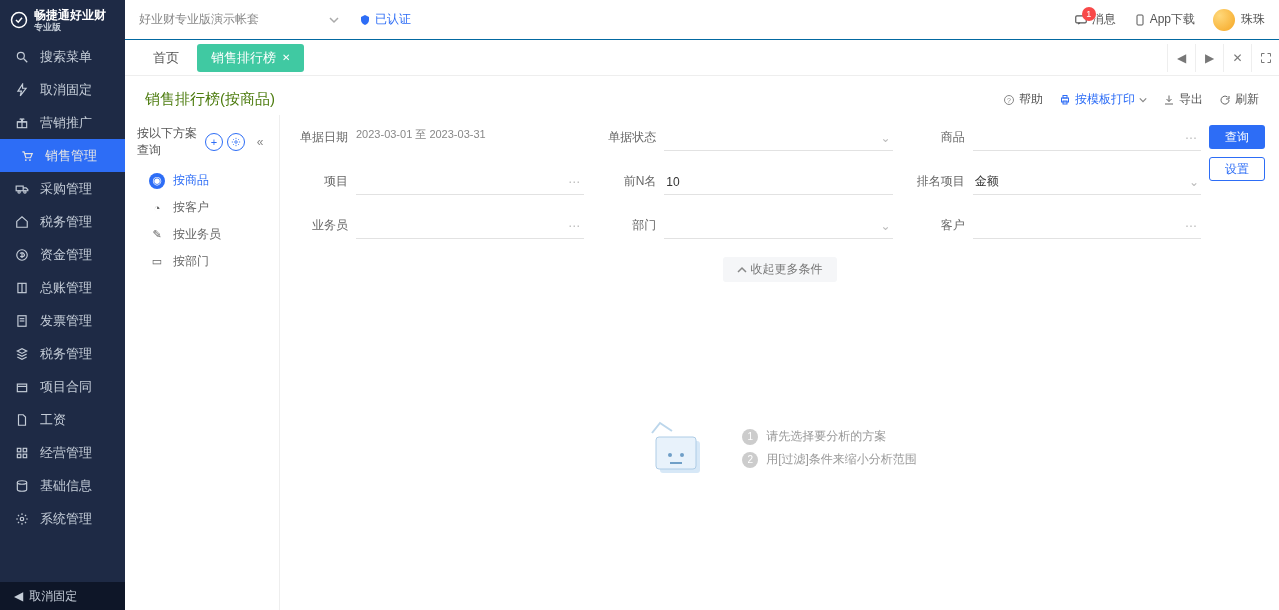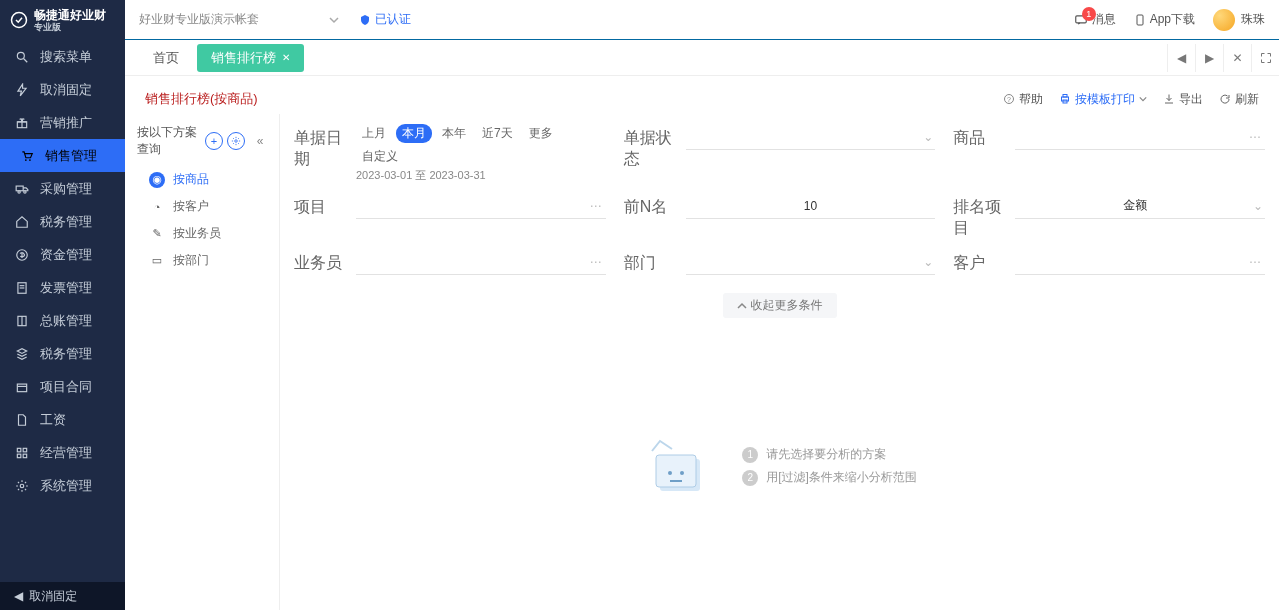--- a/index.html
+++ b/index.html
@@ -9,21 +9,21 @@
 
 
 .sidebar { width: 125px; background: #1e2a45; color: #c5cdd8; display: flex; flex-direction: column; }
 .sidebar-logo { height: 40px; display: flex; align-items: center; padding: 0 10px; font-size: 12px; font-weight: bold; }
 .sidebar-logo .logo-icon { width: 18px; height: 18px; margin-right: 6px; }
 .sidebar-logo .logo-text { display: flex; flex-direction: column; line-height: 1; }
 .sidebar-logo .logo-main { font-size: 12px; color:#fff; }
 .sidebar-logo .logo-sub { font-size: 9px; color:#c5cdd8; margin-top:2px; }
 .sidebar-nav { flex: 1; overflow-y: auto; }
 .sidebar-item { display: flex; align-items: center; height: 33px; padding: 0 14px; cursor: pointer; font-size: 13px; }
-.sidebar-item.active { background: #2d6df6; color:#000000;padding-left:19px; }
+.sidebar-item.active { background: #2d6df6; color:#e5e5e5;padding-left:19px; }
 .sidebar-item .nav-icon { width:16px; height:16px; margin-right:10px; display:inline-flex; align-items:center; justify-content:center; }
 .sidebar-footer { height: 28px; background:#0e1628; display:flex; align-items:center; padding:0 14px; font-size:12px; cursor:pointer; }
 .sidebar-footer .pin-icon { margin-right:6px; }
 
 
 .main { flex:1; display:flex; flex-direction:column; background:#fff; min-width:0; }
 
 
 .topbar { height:40px; border-bottom:1px solid #0369a1; display:flex; align-items:center; padding:0 14px; }
 .org-selector { display:flex; align-items:center; color:#888; cursor:pointer; }
@@ -39,21 +39,21 @@
 
 .tabbar { height:36px; border-bottom:1px solid #eee; display:flex; align-items:center; padding-left:14px; position:relative; }
 .tab { height:28px; display:flex; align-items:center; padding:0 14px; font-size:13px; color:#555; cursor:pointer; border-radius:3px; margin-right:4px; }
 .tab.active { background:#40c9a2; color:#fff; }
 .tab .close { margin-left:6px; font-size:10px; }
 .tab-controls { margin-left:auto; display:flex; align-items:center; height:100%; }
 .tab-ctrl-btn { width:28px; height:28px; display:flex; align-items:center; justify-content:center; border-left:1px solid #eee; color:#777; cursor:pointer; }
 
 
 .page-header { display:flex; align-items:center; padding:14px 20px 6px; }
-.page-title { font-size:13px; color:#b91c1c; }
+.page-title { font-size:15px; color:#4d7c0f; }
 .page-actions { margin-left:auto; display:flex; align-items:center; }
 .page-action { margin-left:16px; color:#555; cursor:pointer; display:flex; align-items:center; }
 .page-action .aicon { margin-right:4px; }
 .print-dropdown .chev { margin-left:4px; color:#888; }
 
 
 .page-body { flex:1; display:flex; min-height:0; }
 
 
 .scheme-panel { width:155px; border-right:1px solid #eee; padding:10px 0; }
@@ -65,28 +65,28 @@
 .scheme-item { display:flex; align-items:center; padding:5px 24px; font-size:12px; color:#666; cursor:pointer; }
 .scheme-item.active { color:#2d6df6; }
 .scheme-item .sicon { width:16px; height:16px; margin-right:8px; display:inline-flex; align-items:center; justify-content:center; font-size:11px;}
 .scheme-item.active .sicon { background:#2d6df6; color:#fff; border-radius:50%; }
 
 
 .filter-area { flex:1; display:flex; flex-direction:column; padding:10px 14px 0; min-width:0;}
 .filter-body { display:flex; }
 .filter-grid { flex:1; display:grid; grid-template-columns: 1fr 1fr 1fr; gap:10px 18px; }
 .filter-cell { display:flex; align-items:flex-start; min-height:34px; }
-.filter-label { width:54px; text-align:left; color:#666; padding-top:4px; margin-right:8px; font-size:16px;}
+.filter-label { width:54px; text-align:right; color:#666; padding-top:4px; margin-right:8px; font-size:12px;}
 .filter-control { flex:1; min-width:0; }
 .date-tabs { display:flex; align-items:center; gap:4px; flex-wrap:wrap; }
 .date-tab { color:#666; padding:1px 6px; cursor:pointer; font-size:12px;}
 .date-tab.active { background:#2d6df6; color:#fff; border-radius:9px; }
 .date-range { color:#888; font-size:11px; margin-top:2px;}
 .filter-input-wrap { display:flex; align-items:center; border-bottom:1px solid #e2e2e2; height:26px; padding:0 2px;}
-.filter-input { flex:1; border:none; outline:none; font-size:12px; color:#333; background:transparent;text-align:center;}
+.filter-input { flex:1; border:none; outline:none; font-size:12px; color:#333; background:transparent;}
 .filter-more { color:#bbb; cursor:pointer; padding:0 2px;}
 .filter-chev { color:#bbb; cursor:pointer; }
 
 .filter-side { width:56px; display:flex; flex-direction:column; gap:8px; margin-left:8px;}
 .btn { height:24px; border-radius:3px; display:flex; align-items:center; justify-content:center; font-size:12px; cursor:pointer; }
 .btn-primary { background:#2d6df6; color:#fff; }
 .btn-outline { border:1px solid #2d6df6; color:#2d6df6; background:#fff;}
 
 .collapse-bar { margin:10px auto 4px; display:flex; justify-content:center; }
 .collapse-btn { background:#f5f6f8; color:#777; padding:4px 14px; border-radius:3px; cursor:pointer; display:flex; align-items:center; font-size:12px;}
@@ -180,35 +180,35 @@
             <svg width="14" height="14" viewBox="0 0 24 24">
               <circle cx="12" cy="12" r="9" fill="none" stroke="currentColor" stroke-width="2"></circle>
               <path d="M12 7 V17 M9 10 a3 2 0 0 1 6 0 a3 2 0 0 1 -6 4" fill="none" stroke="currentColor" stroke-width="2"></path>
             </svg>
           </span>
           <span>资金管理</span>
         </div>
         <div class="sidebar-item">
           <span class="nav-icon">
             <svg width="14" height="14" viewBox="0 0 24 24">
+              <rect x="5" y="4" width="14" height="16" fill="none" stroke="currentColor" stroke-width="2"></rect>
+              <line x1="12" y1="4" x2="12" y2="20" stroke="currentColor" stroke-width="2"></line>
+            </svg>
+          </span>
+          <span>总账管理</span>
+        </div>
+        <div class="sidebar-item">
+          <span class="nav-icon">
+            <svg width="14" height="14" viewBox="0 0 24 24">
               <rect x="5" y="3" width="14" height="18" fill="none" stroke="currentColor" stroke-width="2"></rect>
               <line x1="8" y1="8" x2="16" y2="8" stroke="currentColor" stroke-width="2"></line>
               <line x1="8" y1="12" x2="16" y2="12" stroke="currentColor" stroke-width="2"></line>
             </svg>
           </span>
           <span>发票管理</span>
-        </div>
-        <div class="sidebar-item">
-          <span class="nav-icon">
-            <svg width="14" height="14" viewBox="0 0 24 24">
-              <rect x="5" y="4" width="14" height="16" fill="none" stroke="currentColor" stroke-width="2"></rect>
-              <line x1="12" y1="4" x2="12" y2="20" stroke="currentColor" stroke-width="2"></line>
-            </svg>
-          </span>
-          <span>总账管理</span>
         </div>
         <div class="sidebar-item">
           <span class="nav-icon">
             <svg width="14" height="14" viewBox="0 0 24 24">
               <path d="M4 7 L12 3 L20 7 L12 11 Z M4 12 L12 16 L20 12 M4 17 L12 21 L20 17" fill="none" stroke="currentColor" stroke-width="2"></path>
             </svg>
           </span>
           <span>税务管理</span>
         </div>
         <div class="sidebar-item">
@@ -231,20 +231,29 @@
         <div class="sidebar-item">
           <span class="nav-icon">
             <svg width="14" height="14" viewBox="0 0 24 24">
               <rect x="4" y="4" width="6" height="6" fill="none" stroke="currentColor" stroke-width="2"></rect>
               <rect x="14" y="4" width="6" height="6" fill="none" stroke="currentColor" stroke-width="2"></rect>
               <rect x="4" y="14" width="6" height="6" fill="none" stroke="currentColor" stroke-width="2"></rect>
               <rect x="14" y="14" width="6" height="6" fill="none" stroke="currentColor" stroke-width="2"></rect>
             </svg>
           </span>
           <span>经营管理</span>
+        </div>
+        <div class="sidebar-item">
+          <span class="nav-icon">
+            <svg width="14" height="14" viewBox="0 0 24 24">
+              <ellipse cx="12" cy="6" rx="8" ry="3" fill="none" stroke="currentColor" stroke-width="2"></ellipse>
+              <path d="M4 6 V18 a8 3 0 0 0 16 0 V6" fill="none" stroke="currentColor" stroke-width="2"></path>
+            </svg>
+          </span>
+          <span>基础信息</span>
         </div>
         <div class="sidebar-item">
           <span class="nav-icon">
             <svg width="14" height="14" viewBox="0 0 24 24">
               <circle cx="12" cy="12" r="3" fill="none" stroke="currentColor" stroke-width="2"></circle>
               <path d="M12 2 V5 M12 19 V22 M2 12 H5 M19 12 H22 M5 5 L7 7 M17 17 L19 19 M5 19 L7 17 M17 7 L19 5" stroke="currentColor" stroke-width="2"></path>
             </svg>
           </span>
           <span>系统管理</span>
         </div>
@@ -403,28 +412,20 @@
           </div>
       </div>
 
       <div class="filter-area">
         <div class="filter-body">
           <div class="filter-grid">
 
             <div class="filter-cell">
               <div class="filter-label">单据日期</div>
               <div class="filter-control">
-                <div class="date-tabs" id="date-tabs">
-                    <span class="date-tab">上月</span>
-                    <span class="date-tab active">本月</span>
-                    <span class="date-tab">本年</span>
-                    <span class="date-tab">近7天</span>
-                    <span class="date-tab">更多</span>
-                    <span class="date-tab">自定义</span>
-                  </div>
                 <div class="date-range">2023-03-01 至 2023-03-31</div>
               </div>
             </div>
             <div class="filter-cell">
               <div class="filter-label">单据状态</div>
               <div class="filter-control">
                 <div class="filter-input-wrap">
                   <input class="filter-input" style="">
                   <span class="filter-chev">⌄</span>
                 </div>
@@ -489,20 +490,24 @@
               <div class="filter-label">客户</div>
               <div class="filter-control">
                 <div class="filter-input-wrap">
                   <input class="filter-input" style="">
                   <span class="filter-more">⋯</span>
                 </div>
               </div>
             </div>
           </div>
 
+          <div class="filter-side">
+            <div class="btn btn-primary">查询</div>
+            <div class="btn btn-outline">设置</div>
+          </div>
         </div>
 
         <div class="collapse-bar">
           <div class="collapse-btn">
             <span class="upicon">
               <svg width="10" height="10" viewBox="0 0 10 10">
                   <path d="M1 7 l4 -4 l4 4" fill="none" stroke="#888" stroke-width="1.5"></path>
                 </svg>
             </span>
             <span>收起更多条件</span>

